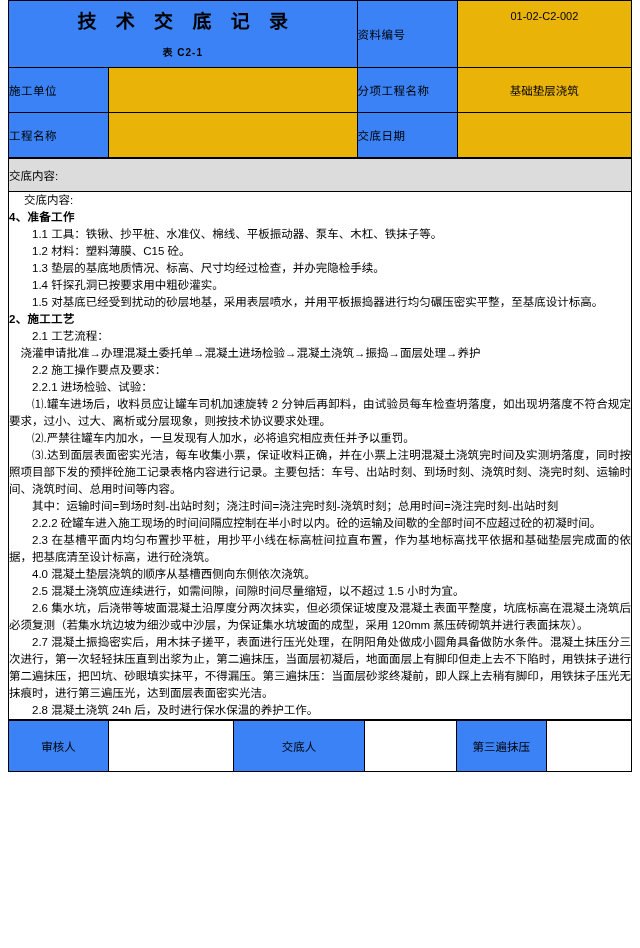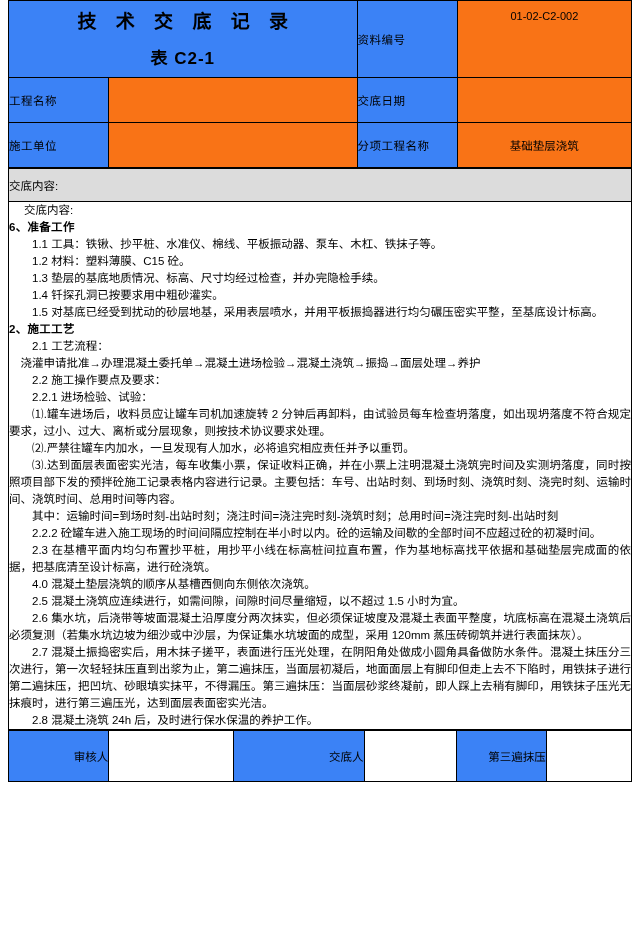--- a/index.html
+++ b/index.html
@@ -41,42 +41,42 @@
     background: #3b82f6;
   }
   .cell-label {
     text-align: left;
     font-size: 12px;
     letter-spacing: 0.5px;
   }
   .cell-value {
     text-align: center;
     font-size: 12px;
-    background: #f97316;
+    background: #eab308;
   }
   .cell-value.top {
     vertical-align: top;
     padding-top: 9px;
     font-size: 11px;
   }
 
   
   .masthead {
     text-align: center;
     padding: 7px 0 8px 0;
   }
   .masthead .main-title {
     font-size: 19px;
     font-weight: bold;
     letter-spacing: 7px;
     line-height: 1.5;
     padding-left: 7px;
   }
   .masthead .sub-title {
-    font-size: 17px;
+    font-size: 10px;
     font-weight: bold;
     letter-spacing: 1px;
     margin-top: 7px;
   }
 
   
   .band-label {
     background: #dcdcdc;
     font-size: 12px;
     padding: 9px 10px 9px 10px;
@@ -101,21 +101,21 @@
     text-indent: 2em;
   }
   .sec-head {
     font-weight: bold;
     text-indent: 0;
     letter-spacing: 0.3px;
   }
 
   
   .foot-label {
-    text-align: right;
+    text-align: center;
     font-size: 12px;
     height: 50px;
   }
   .foot-blank {
     background: #ffffff;
     height: 50px;
   }
 </style>
 </head>
 <body>
@@ -135,50 +135,50 @@
           <div class="masthead">
             <div class="main-title">技 术 交 底 记 录</div>
             <div class="sub-title">表 C2-1</div>
           </div>
         </td>
         <td class="shade cell-label">资料编号</td>
         <td class="cell-value top">01-02-C2-002</td>
       </tr>
 
       <tr>
+        <td class="shade cell-label" style="height:44px">施工单位</td>
+        <td class="cell-value"></td>
+        <td class="shade cell-label">分项工程名称</td>
+        <td class="cell-value">基础垫层浇筑</td>
+      </tr>
+
+      <tr>
         <td class="shade cell-label" style="height:44px">工程名称</td>
         <td class="cell-value"></td>
         <td class="shade cell-label">交底日期</td>
         <td class="cell-value"></td>
-      </tr>
-
-      <tr>
-        <td class="shade cell-label" style="height:44px">施工单位</td>
-        <td class="cell-value"></td>
-        <td class="shade cell-label">分项工程名称</td>
-        <td class="cell-value">基础垫层浇筑</td>
       </tr>
 
     </tbody>
   </table>
 
   <table class="doc" style="border-top:none">
     <colgroup>
         <col style="width:622px">
       </colgroup>
     <tbody>
       <tr>
         <td class="band-label">交底内容:</td>
       </tr>
       <tr>
         <td class="content-cell">
 
           <p class="para-indent" style="text-indent:1.3em">交底内容:</p>
 
-          <p class="sec-head">6、准备工作</p>
+          <p class="sec-head">4、准备工作</p>
           <p class="para-indent">1.1 工具：铁锹、抄平桩、水准仪、棉线、平板振动器、泵车、木杠、铁抹子等。</p>
           <p class="para-indent">1.2 材料：塑料薄膜、C15 砼。</p>
           <p class="para-indent">1.3 垫层的基底地质情况、标高、尺寸均经过检查，并办完隐检手续。</p>
           <p class="para-indent">1.4 钎探孔洞已按要求用中粗砂灌实。</p>
           <p class="para-indent">1.5 对基底已经受到扰动的砂层地基，采用表层喷水，并用平板振捣器进行均匀碾压密实平整，至基底设计标高。</p>
 
           <p class="sec-head">2、施工工艺</p>
           <p class="para-indent">2.1 工艺流程：</p>
           <p class="para-indent" style="text-indent:1em">浇灌申请批准→办理混凝土委托单→混凝土进场检验→混凝土浇筑→振捣→面层处理→养护</p>
           <p class="para-indent">2.2 施工操作要点及要求：</p>

